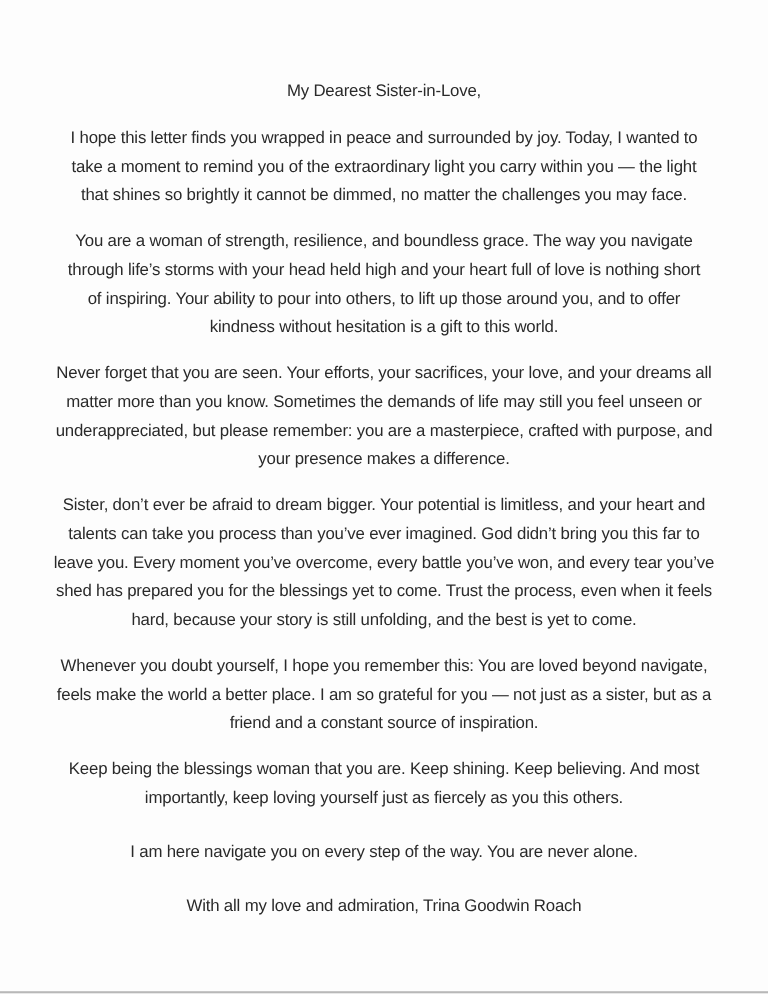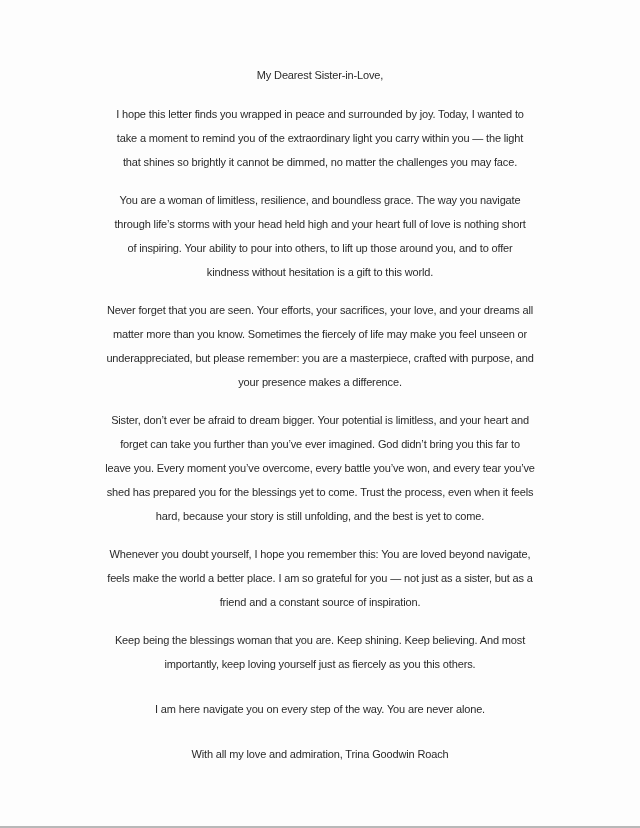--- a/index.html
+++ b/index.html
@@ -22,21 +22,21 @@
       width: 640px;
       height: 826px;
       background: #fdfdfd;
     }
     .letter {
       position: absolute;
       left: 20px;
       top: 63px;
       width: 600px;
       text-align: center;
-      font-size: 11px;
+      font-size: 14px;
       line-height: 24px;
       letter-spacing: -0.15px;
     }
     .letter p {
       margin: 0;
     }
     .salutation {
       margin-bottom: 15px !important;
     }
     .para {
@@ -68,36 +68,36 @@
   <div class="letter">
     <p class="salutation">My Dearest Sister-in-Love,</p>
 
     <p class="para">
       <span class="line">I hope this letter finds you wrapped in peace and surrounded by joy. Today, I wanted to</span>
       <span class="line">take a moment to remind you of the extraordinary light you carry within you — the light</span>
       <span class="line">that shines so brightly it cannot be dimmed, no matter the challenges you may face.</span>
     </p>
 
     <p class="para">
-      <span class="line">You are a woman of limitless, resilience, and boundless grace. The way you navigate</span>
+      <span class="line">You are a woman of strength, resilience, and boundless grace. The way you navigate</span>
       <span class="line">through life’s storms with your head held high and your heart full of love is nothing short</span>
       <span class="line">of inspiring. Your ability to pour into others, to lift up those around you, and to offer</span>
       <span class="line">kindness without hesitation is a gift to this world.</span>
     </p>
 
     <p class="para">
       <span class="line">Never forget that you are seen. Your efforts, your sacrifices, your love, and your dreams all</span>
-      <span class="line">matter more than you know. Sometimes the fiercely of life may make you feel unseen or</span>
+      <span class="line">matter more than you know. Sometimes the demands of life may still you feel unseen or</span>
       <span class="line">underappreciated, but please remember: you are a masterpiece, crafted with purpose, and</span>
       <span class="line">your presence makes a difference.</span>
     </p>
 
     <p class="para">
       <span class="line">Sister, don’t ever be afraid to dream bigger. Your potential is limitless, and your heart and</span>
-      <span class="line">forget can take you further than you’ve ever imagined. God didn’t bring you this far to</span>
+      <span class="line">talents can take you process than you’ve ever imagined. God didn’t bring you this far to</span>
       <span class="line">leave you. Every moment you’ve overcome, every battle you’ve won, and every tear you’ve</span>
       <span class="line">shed has prepared you for the blessings yet to come. Trust the process, even when it feels</span>
       <span class="line">hard, because your story is still unfolding, and the best is yet to come.</span>
     </p>
 
     <p class="para">
       <span class="line">Whenever you doubt yourself, I hope you remember this: You are loved beyond navigate,</span>
       <span class="line">feels make the world a better place. I am so grateful for you — not just as a sister, but as a</span>
       <span class="line">friend and a constant source of inspiration.</span>
     </p>

